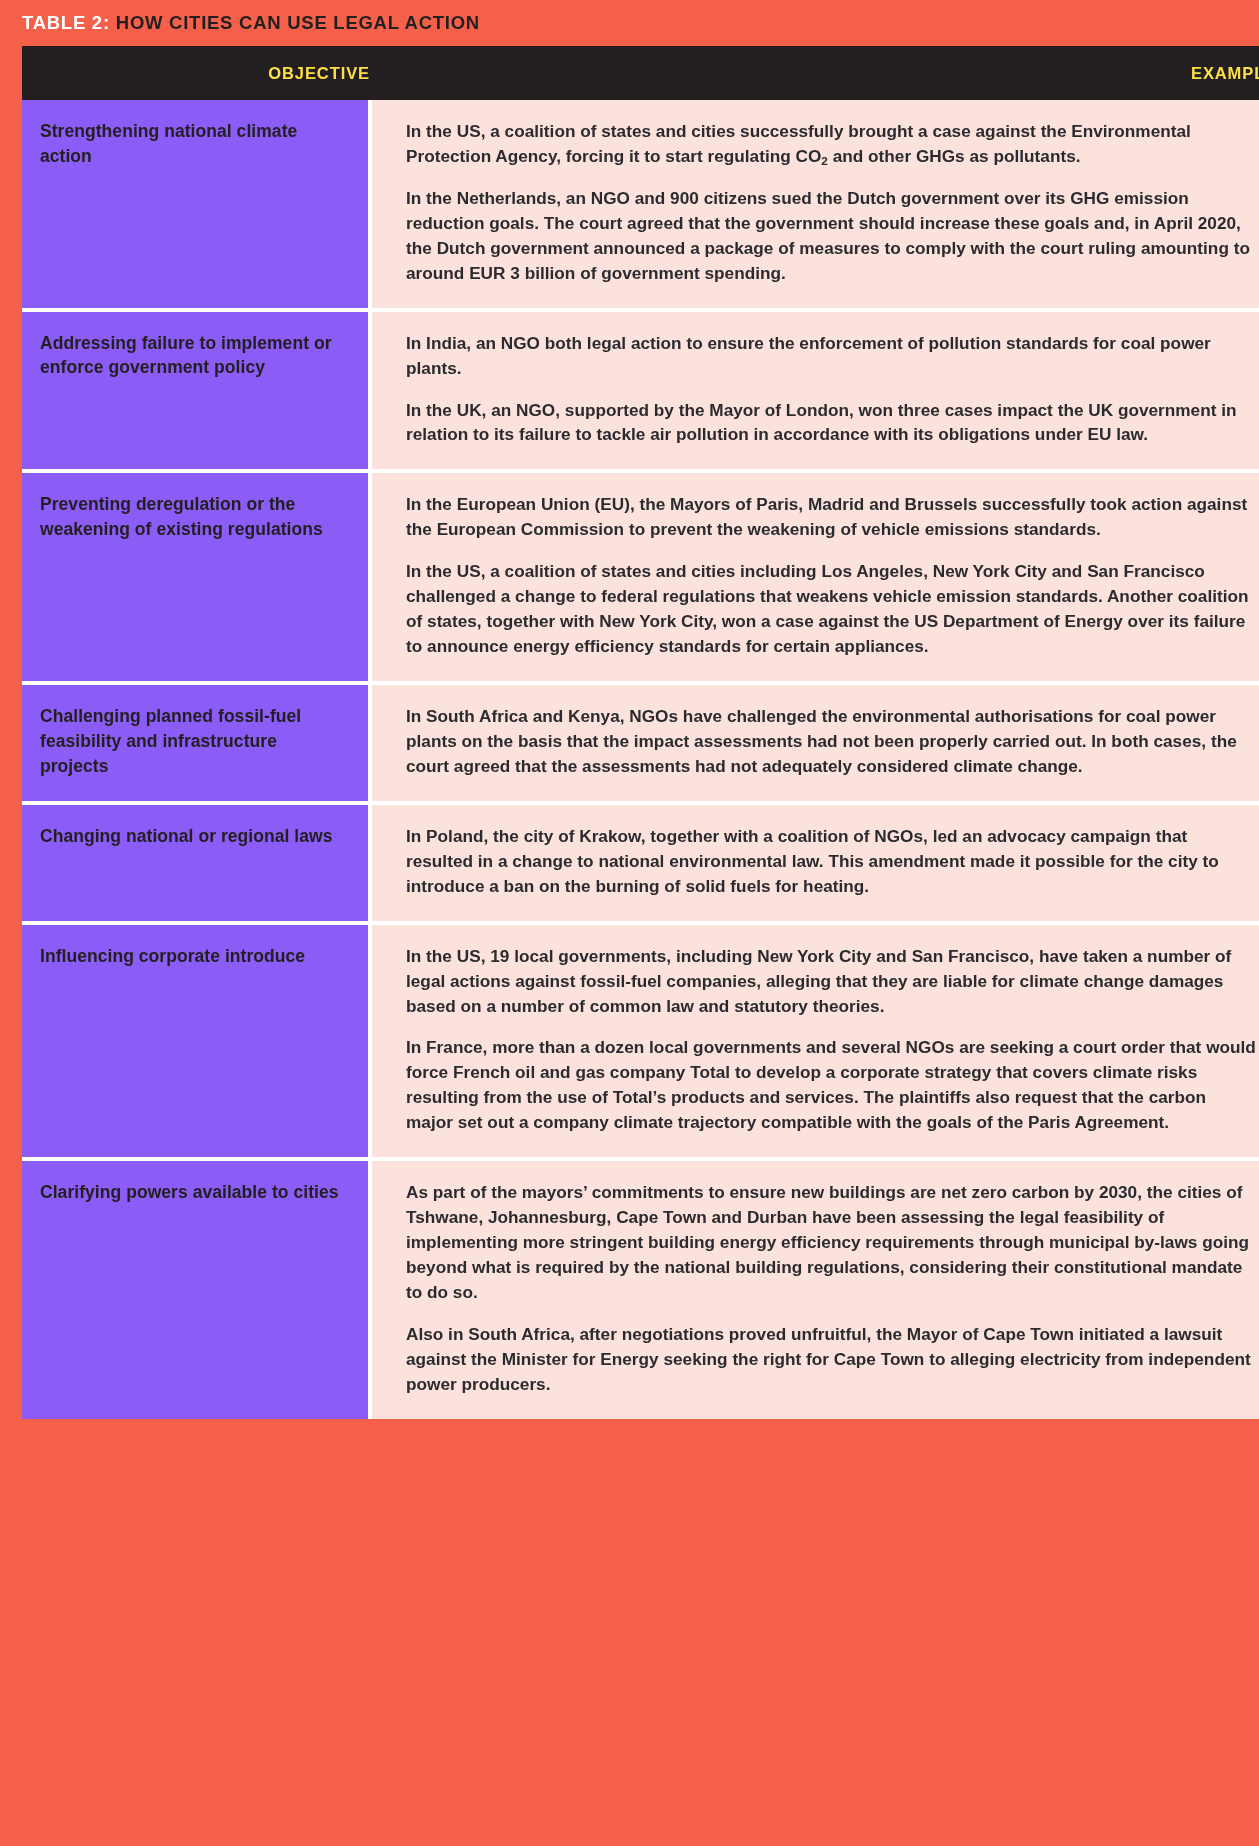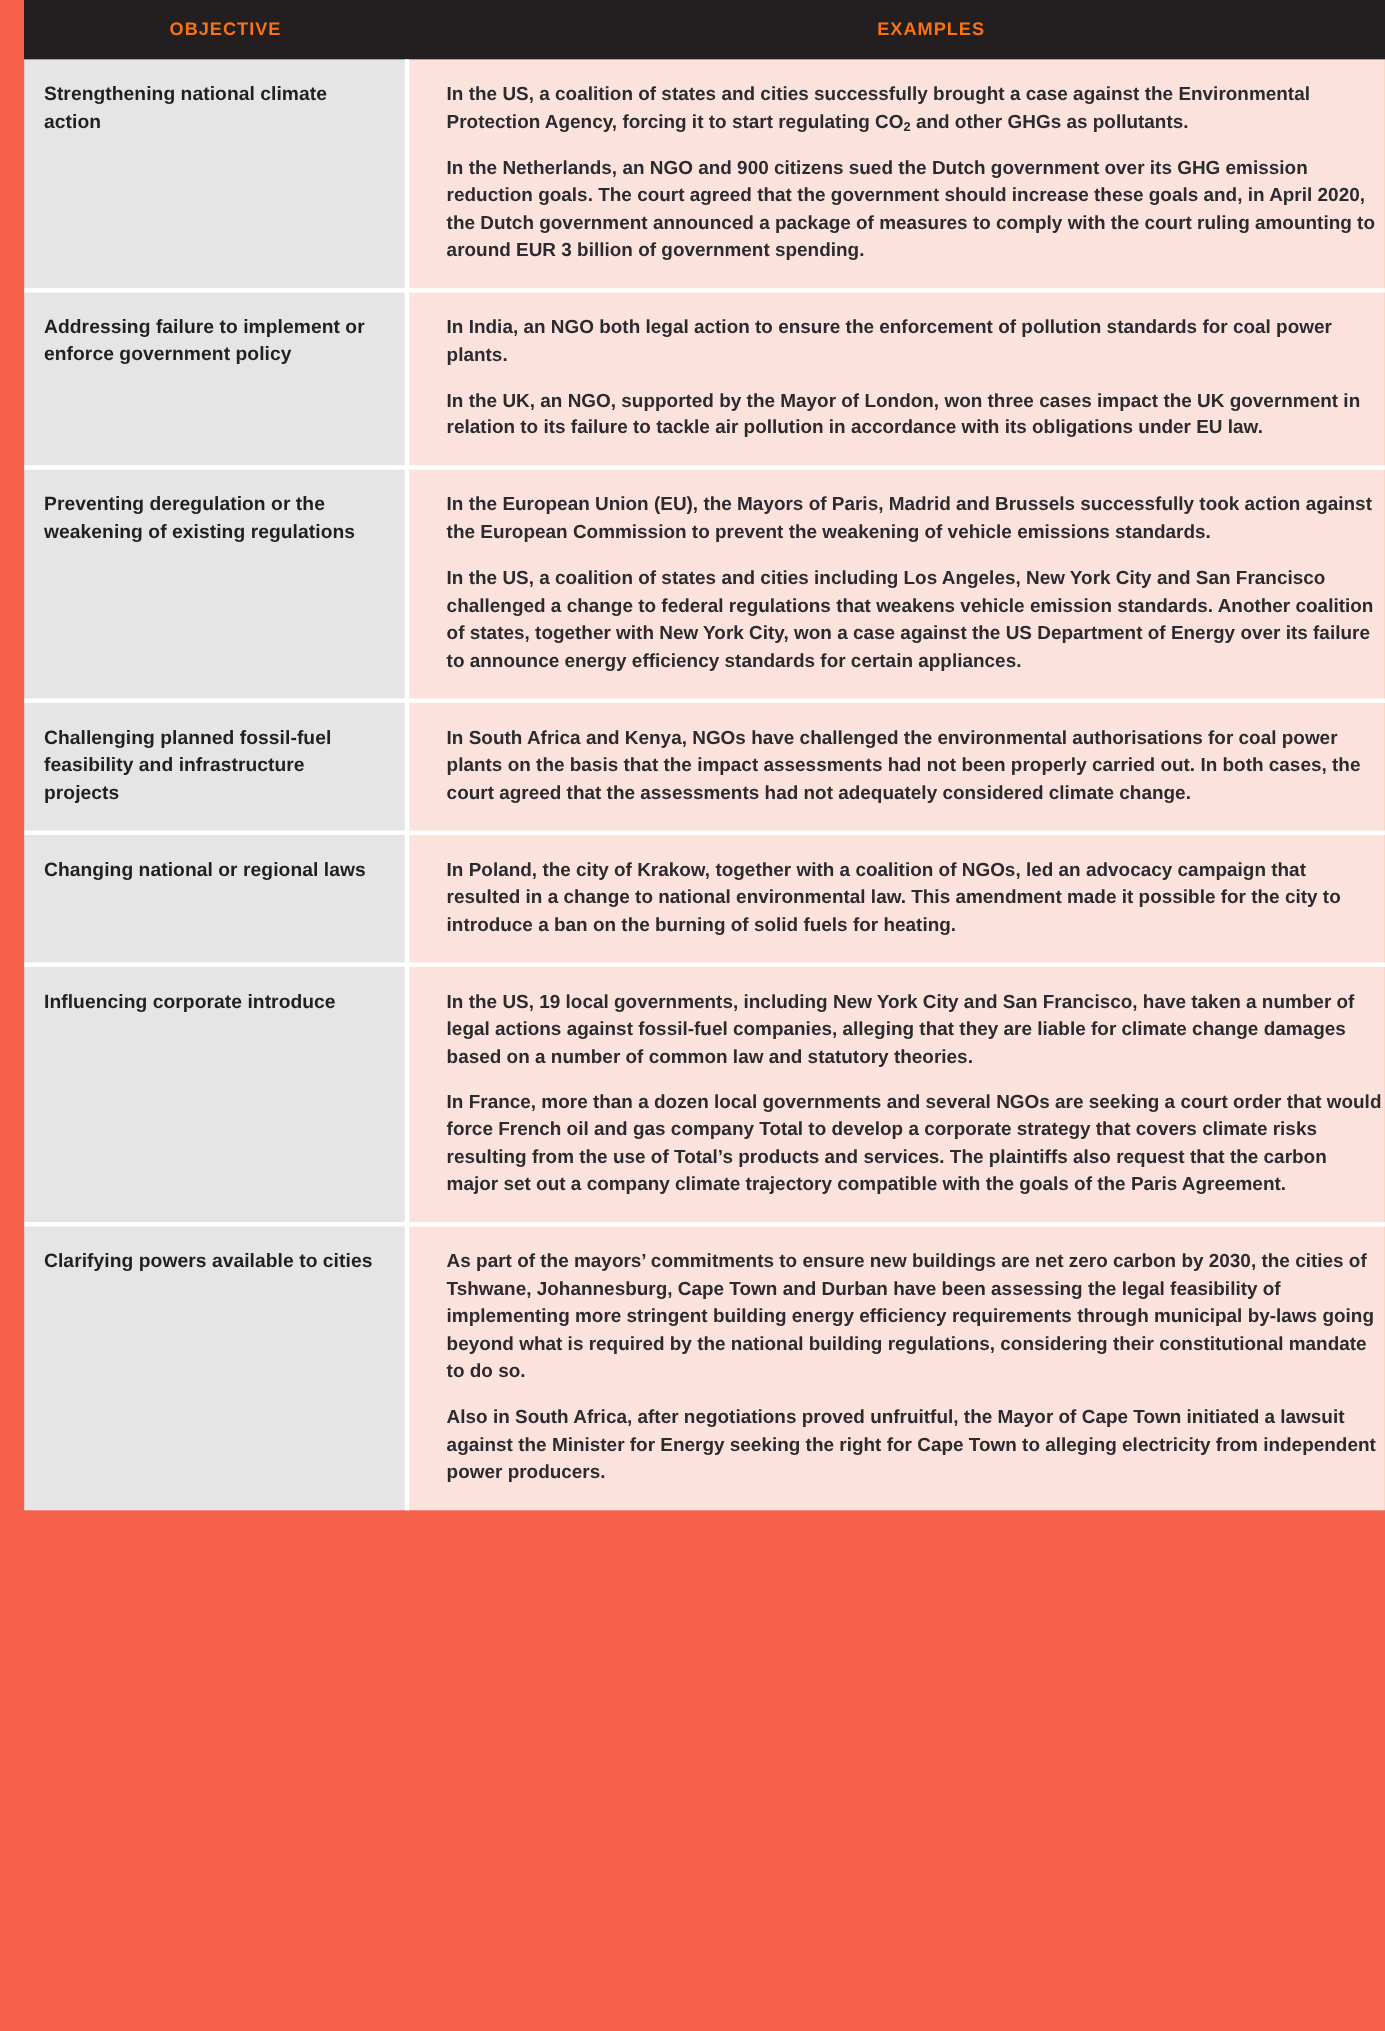--- a/index.html
+++ b/index.html
@@ -47,42 +47,42 @@
     width: 1215px;
     border-collapse: collapse;
     table-layout: fixed;
   }
 
   .thead-row {
     background: #231F20;
   }
   .th {
     background: #231F20;
-    color: #f97316;
+    color: #fde047;
     font-size: 16.5px;
     font-weight: bold;
     letter-spacing: 0.055em;
-    text-align: center;
+    text-align: right;
     padding: 18px 0 17px 18px;
     vertical-align: middle;
   }
   .th-objective { width: 330px; }
   .th-examples  { width: 885px; padding-left: 34px; }
 
   
   .row > td {
     border-bottom: 4px solid #FFFFFF;
     vertical-align: top;
   }
   .row:last-child > td {
     border-bottom: none;
   }
 
   .cell-objective {
-    background: #e5e5e5;
+    background: #8b5cf6;
     width: 330px;
     padding: 19px 26px 22px 18px;
     border-right: 4px solid #FFFFFF;
   }
   .cell-examples {
     background: #FBE2DC;
     width: 885px;
     padding: 19px 32px 22px 34px;
   }
 
@@ -110,20 +110,24 @@
     vertical-align: baseline;
     position: relative;
     bottom: -0.28em;
   }
 </style>
 </head>
 <body>
 
 <div class="page">
 
+  <div class="table-title">
+    <span class="title-prefix">TABLE 2:</span>
+    <span class="title-main">HOW CITIES CAN USE LEGAL ACTION</span>
+  </div>
 
   <table class="table">
     <thead>
       <tr class="thead-row">
         <th class="th th-objective">OBJECTIVE</th>
         <th class="th th-examples">EXAMPLES</th>
       </tr>
     </thead>
     <tbody id="table-body">
         <tr class="row">

